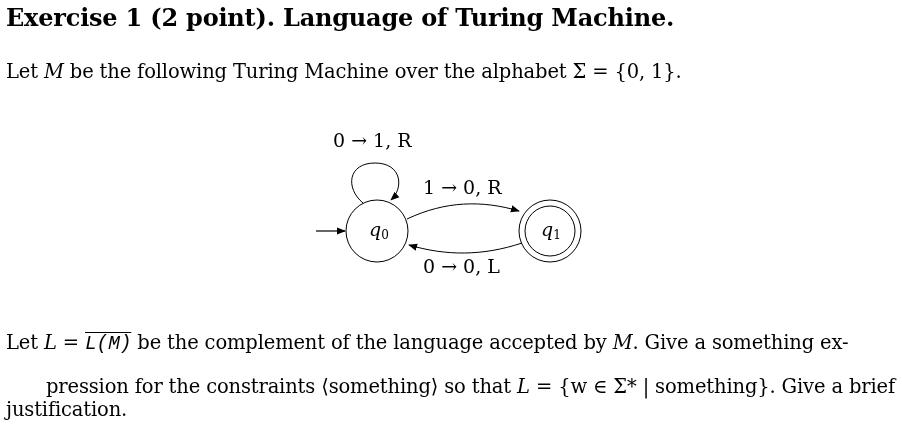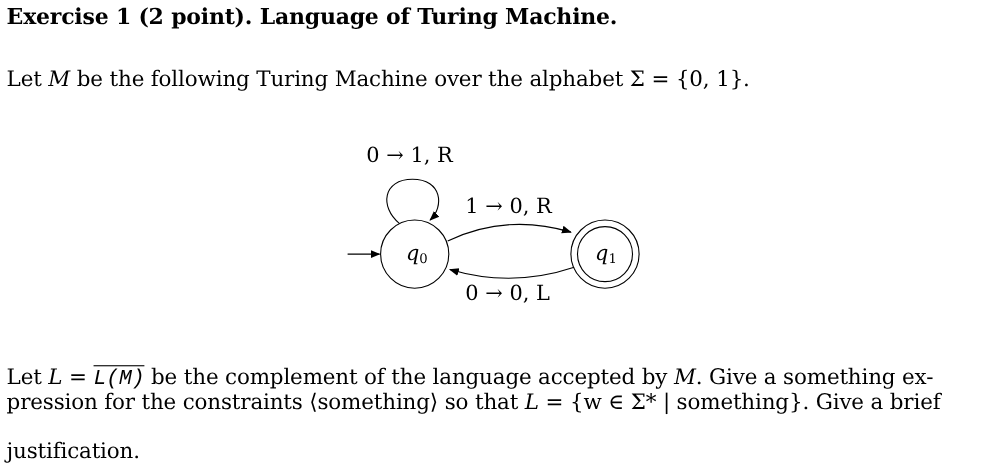--- a/index.html
+++ b/index.html
@@ -4,31 +4,31 @@
   <style>
     html, body { margin: 0; padding: 0; background: #ffffff; }
     body {
       width: 902px; height: 432px; position: relative; overflow: hidden;
       font-family: "DejaVu Serif", "Liberation Serif", serif;
       color: #000;
     }
     .title {
       position: absolute; left: 6px; top: 3px;
       font-family: "DejaVu Serif", serif;
-      font-weight: bold; font-size: 20px; letter-spacing: -0.2px;
+      font-weight: bold; font-size: 24px; letter-spacing: -0.2px;
       white-space: nowrap;
     }
     .para {
       position: absolute; left: 6px;
       font-family: "DejaVu Serif", serif;
       font-size: 19.5px; white-space: nowrap; letter-spacing: -0.15px;
     }
     .p1 { top: 60px; }
     .p2a { top: 331px; }
-    .p2b { top: 354px; }
+    .p2b { top: 375px; margin-left: 40px; }
     .p2c { top: 398px; }
     .m { font-style: italic; }
     .over { text-decoration: overline; font-family: Liberation Mono, monospace; }
     .diagram { position: absolute; left: 0; top: 0; width: 902px; height: 432px; pointer-events: none; }
     .diagram text { font-family: "DejaVu Serif", serif; font-size: 19px; fill: #000; }
     .diagram .it { font-style: italic; }
     .diagram .sub { font-size: 12px; font-style: normal; }
   </style>
 </head>
 <body>

